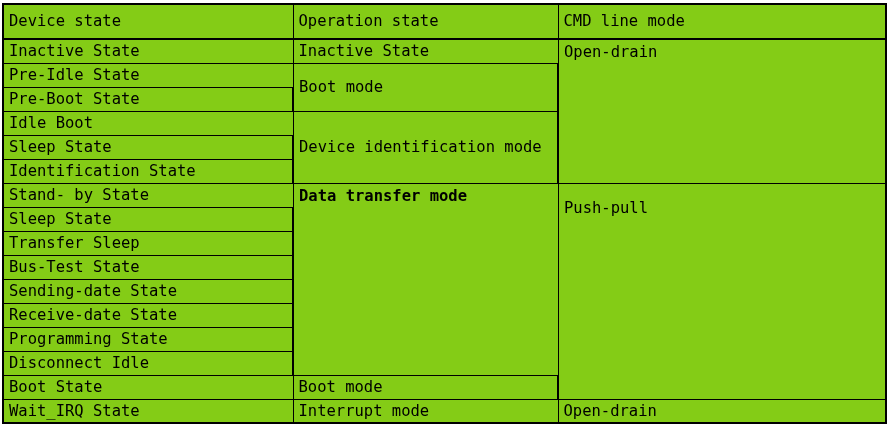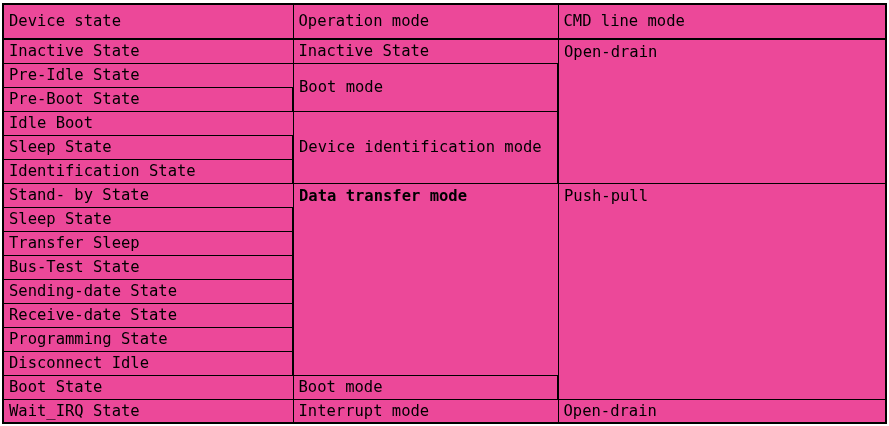--- a/index.html
+++ b/index.html
@@ -21,21 +21,21 @@
     width: 883px;
     height: 419px;
     box-sizing: border-box;
   }
 
   table.state-table {
     border-collapse: collapse;
     table-layout: fixed;
     width: 883px;
     height: 419px;
-    background: #ec4899;
+    background: #84cc16;
   }
 
   table.state-table td,
   table.state-table th {
     border: 1px solid #000000;
     padding: 0 0 0 5px;
     vertical-align: middle;
     text-align: left;
     color: #000000;
     font-weight: normal;
@@ -93,21 +93,21 @@
 <div id="table-wrap">
   <table class="state-table">
     <colgroup>
       <col class="c-state">
       <col class="c-op">
       <col class="c-cmd">
     </colgroup>
     <thead>
       <tr>
         <th class="col-state">Device state</th>
-        <th class="col-op">Operation mode</th>
+        <th class="col-op">Operation state</th>
         <th class="col-cmd">CMD line mode</th>
       </tr>
     </thead>
     <tbody>
 
       <tr>
         <td>Inactive State</td>
         <td rowspan="1">Inactive State</td>
         <td rowspan="6" style="vertical-align:top;padding-top:4px;">Open-drain</td>
       </tr>
@@ -130,21 +130,21 @@
         <td>Sleep State</td>
       </tr>
 
       <tr>
         <td>Identification State</td>
       </tr>
 
       <tr>
         <td>Stand- by State</td>
         <td rowspan="8" style="vertical-align:top;padding-top:4px;font-weight:bold;">Data transfer mode</td>
-        <td rowspan="9" style="vertical-align:top;padding-top:4px;">Push-pull</td>
+        <td rowspan="9" style="vertical-align:top;padding-top:16px;">Push-pull</td>
       </tr>
 
       <tr>
         <td>Sleep State</td>
       </tr>
 
       <tr>
         <td>Transfer Sleep</td>
       </tr>
 

